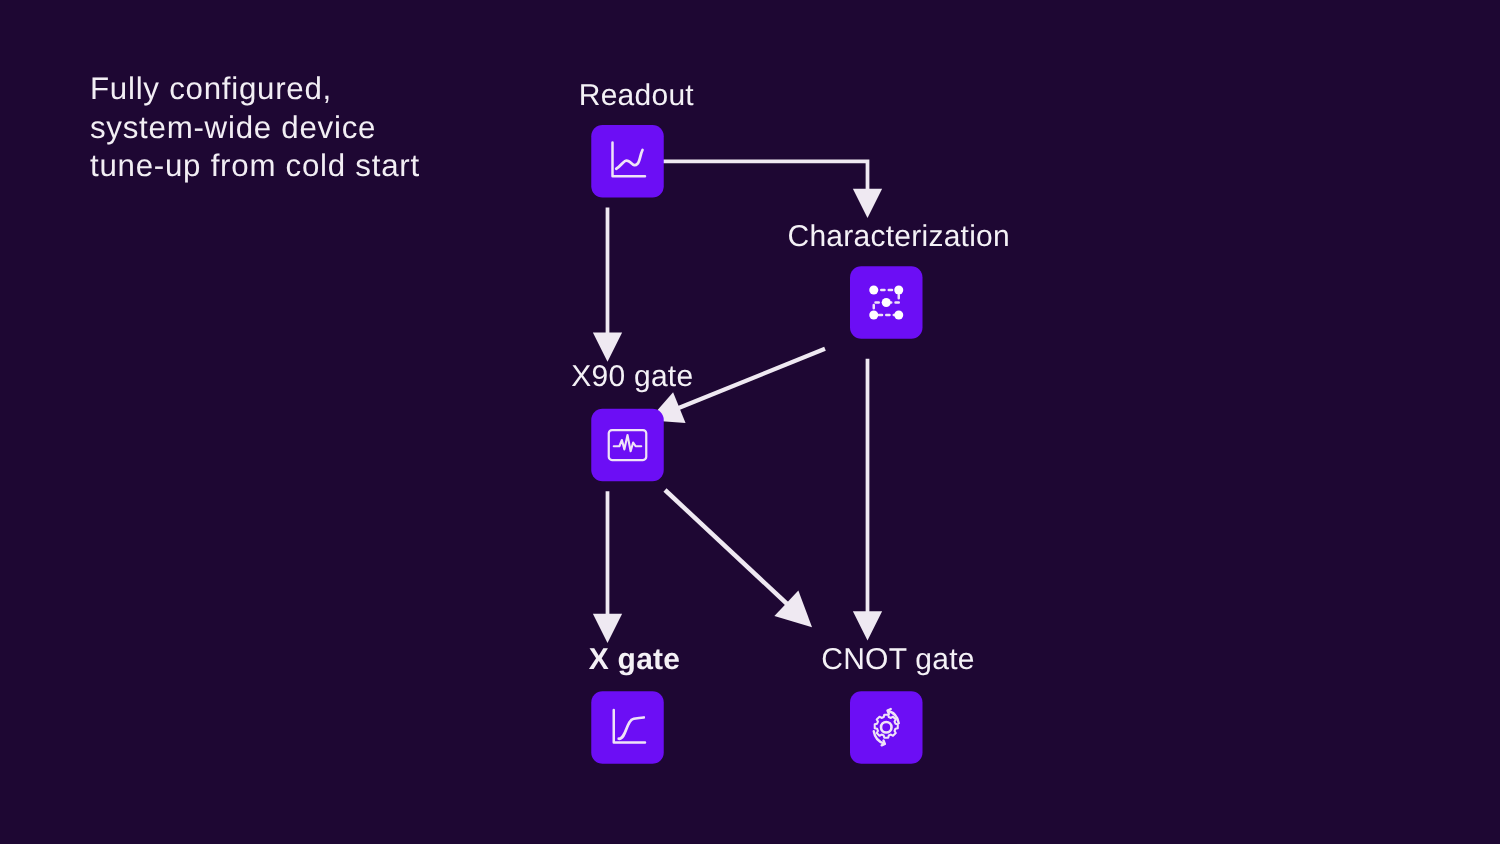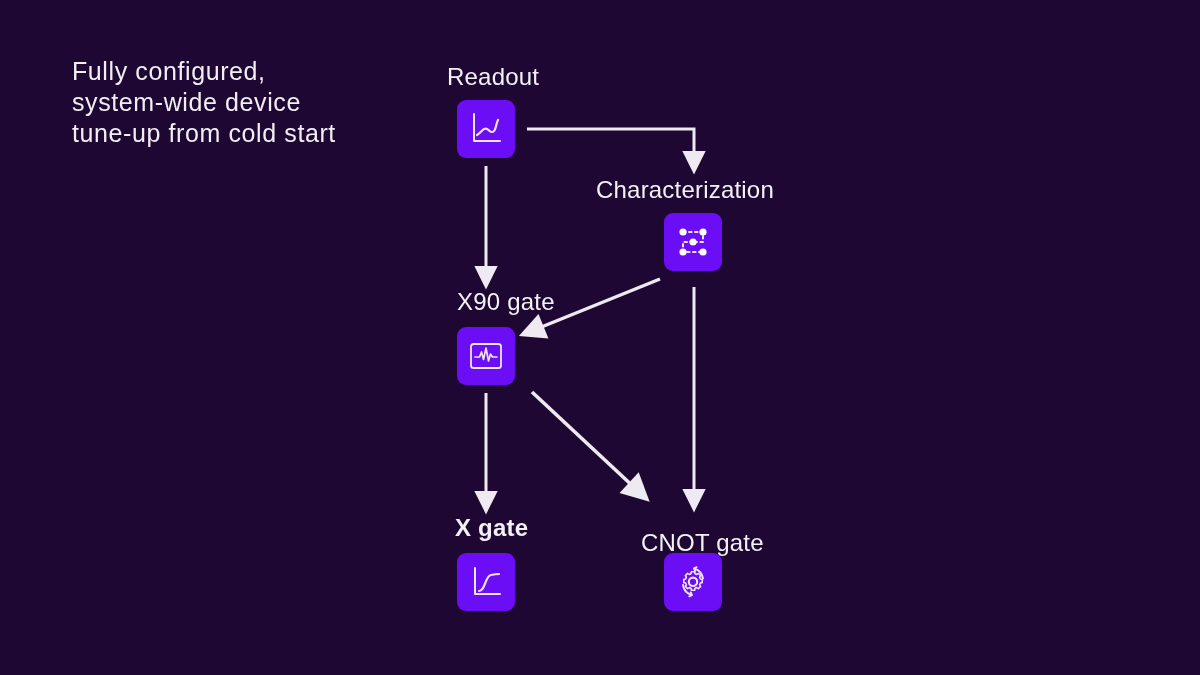--- a/index.html
+++ b/index.html
@@ -2,21 +2,21 @@
 <html><head>
 <meta charset="utf-8">
 <style>
   * { margin:0; padding:0; box-sizing:border-box; }
   html, body {
     width:1200px; height:675px;
     background:#1e0733;
     font-family:"Liberation Sans", sans-serif;
     overflow:hidden;
   }
-  #stage { position:relative; width:1200px; height:675px; background:#1e0733; }
+  #stage { position:relative; width:1200px; height:675px; background:#1e0733;padding-left:16px; }
 
   .headline {
     position:absolute; left:72px; top:56px;
     color:#f2eef4;
     font-size:25px;
     line-height:31px;
     letter-spacing:0.6px;
     font-weight:400;
     white-space:pre-line;
   }
@@ -92,38 +92,38 @@
       <span>
         <svg width="40" height="40" viewBox="0 0 40 40" fill="none" stroke="#efe3f7" stroke-width="2" stroke-linecap="round" stroke-linejoin="round">
           <path d="M8,5 L8,32 L34,32"></path>
           <path d="M11,26 C16,23 17,18 21,20 C24,21.5 25,25 28,22 C30,20 30,15 32,11" stroke-width="2.2"></path>
         </svg>
       </span>
     </div>
   </div>
 
   <div class="node">
-    <div class="node-label" style="left:596px; top:179px;">Characterization</div>
+    <div class="node-label" style="left:614px; top:179px;">Characterization</div>
     <div class="tile" style="left:664px; top:213px;">
       <span>
         <svg width="40" height="40" viewBox="0 0 40 40" fill="none" stroke="#efe3f7" stroke-width="2" stroke-linecap="round">
           <path d="M10,10 L30,10 L30,20 L20,20" stroke-dasharray="2.6 3.4"></path>
           <path d="M20,20 L10,20 L10,30 L30,30" stroke-dasharray="2.6 3.4"></path>
           <circle cx="10" cy="10" r="3.6" fill="#ffffff" stroke="none"></circle>
           <circle cx="30" cy="10" r="3.6" fill="#ffffff" stroke="none"></circle>
           <circle cx="20" cy="20" r="3.6" fill="#ffffff" stroke="none"></circle>
           <circle cx="10" cy="30" r="3.6" fill="#ffffff" stroke="none"></circle>
           <circle cx="30" cy="30" r="3.6" fill="#ffffff" stroke="none"></circle>
         </svg>
       </span>
     </div>
   </div>
 
   <div class="node">
-    <div class="node-label" style="left:441px; top:291px;margin-left:16px;">X90 gate</div>
+    <div class="node-label" style="left:441px; top:291px;">X90 gate</div>
     <div class="tile" style="left:457px; top:327px;">
       <span>
         <svg width="42" height="42" viewBox="0 0 42 42" fill="none" stroke="#efe3f7" stroke-width="1.8" stroke-linecap="round" stroke-linejoin="round">
           <rect x="6" y="9" width="30" height="24" rx="2.6"></rect>
           <path d="M10,22 L14.5,22 L16.5,17 L18.5,24.5 L21,13 L23.5,26 L25.5,19 L27.5,22 L32,22" stroke-width="1.7"></path>
         </svg>
       </span>
     </div>
   </div>
 
@@ -133,21 +133,21 @@
       <span>
         <svg width="40" height="40" viewBox="0 0 40 40" fill="none" stroke="#efe3f7" stroke-width="2" stroke-linecap="round" stroke-linejoin="round">
           <path d="M9,6 L9,32 L34,32"></path>
           <path d="M13,29 C19,29.5 19,14 25,13 C28,12.5 30,12.2 33,12" stroke-width="2.2"></path>
         </svg>
       </span>
     </div>
   </div>
 
   <div class="node">
-    <div class="node-label" style="left:641px; top:532px;">CNOT gate</div>
+    <div class="node-label" style="left:641px; top:517px;">CNOT gate</div>
     <div class="tile" style="left:664px; top:553px;">
       <span>
         <svg width="42" height="42" viewBox="0 0 42 42" fill="none" stroke="#efe3f7" stroke-width="1.8" stroke-linecap="round" stroke-linejoin="round">
           <g transform="translate(21,21)">
             <path d="M-2.2,-9.2 L2.2,-9.2 L2.8,-6.6 L5.2,-5.6 L7.5,-7 L10.6,-3.9 L9.2,-1.6
                      L10.2,0.8 L12.8,1.4 L12.8,5.8 L10.2,6.4 L9.2,8.8 L10.6,11.1
                      L7.5,14.2 L5.2,12.8 L2.8,13.8 L2.2,16.4 L-2.2,16.4 L-2.8,13.8
                      L-5.2,12.8 L-7.5,14.2 L-10.6,11.1 L-9.2,8.8 L-10.2,6.4 L-12.8,5.8
                      L-12.8,1.4 L-10.2,0.8 L-9.2,-1.6 L-10.6,-3.9 L-7.5,-7 L-5.2,-5.6
                      L-2.8,-6.6 Z" transform="translate(0,-3.6) scale(0.72)" stroke-width="2.3"></path>

